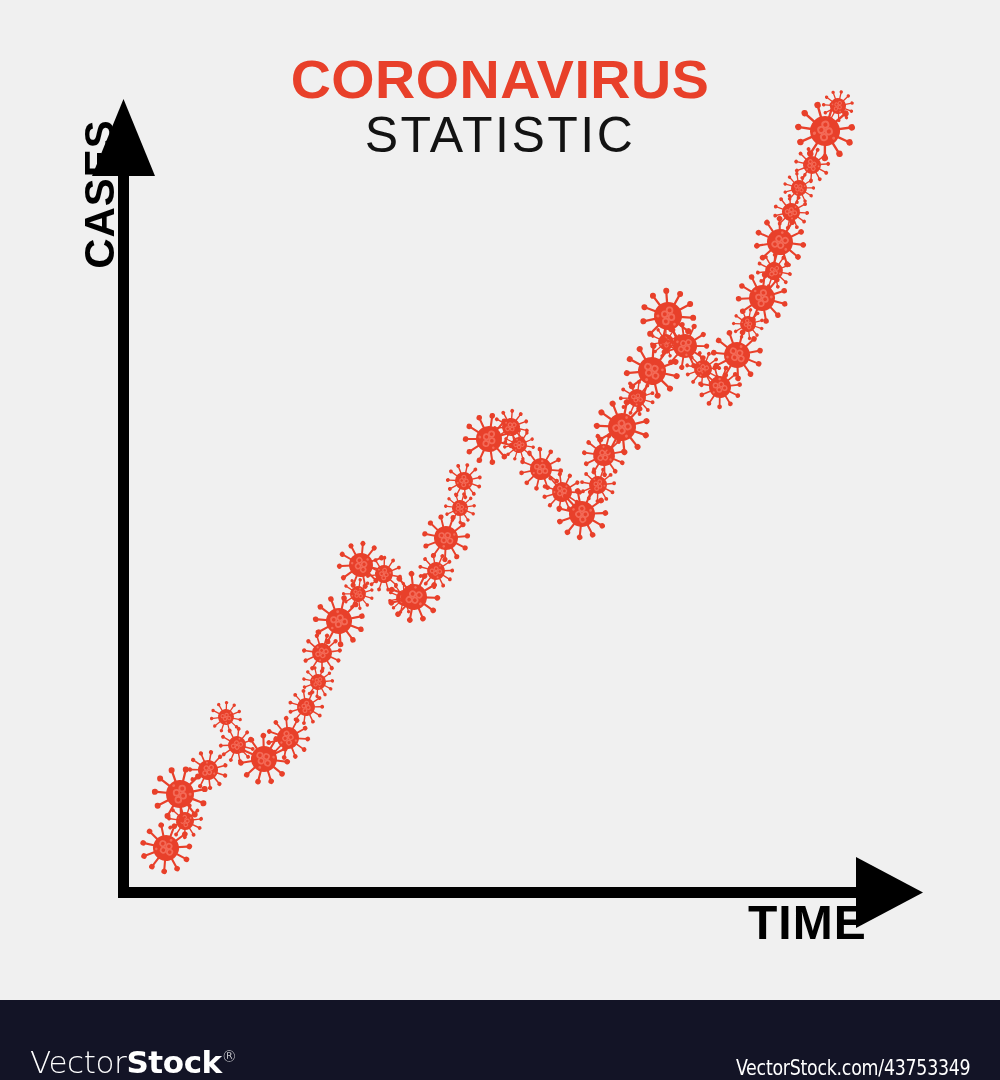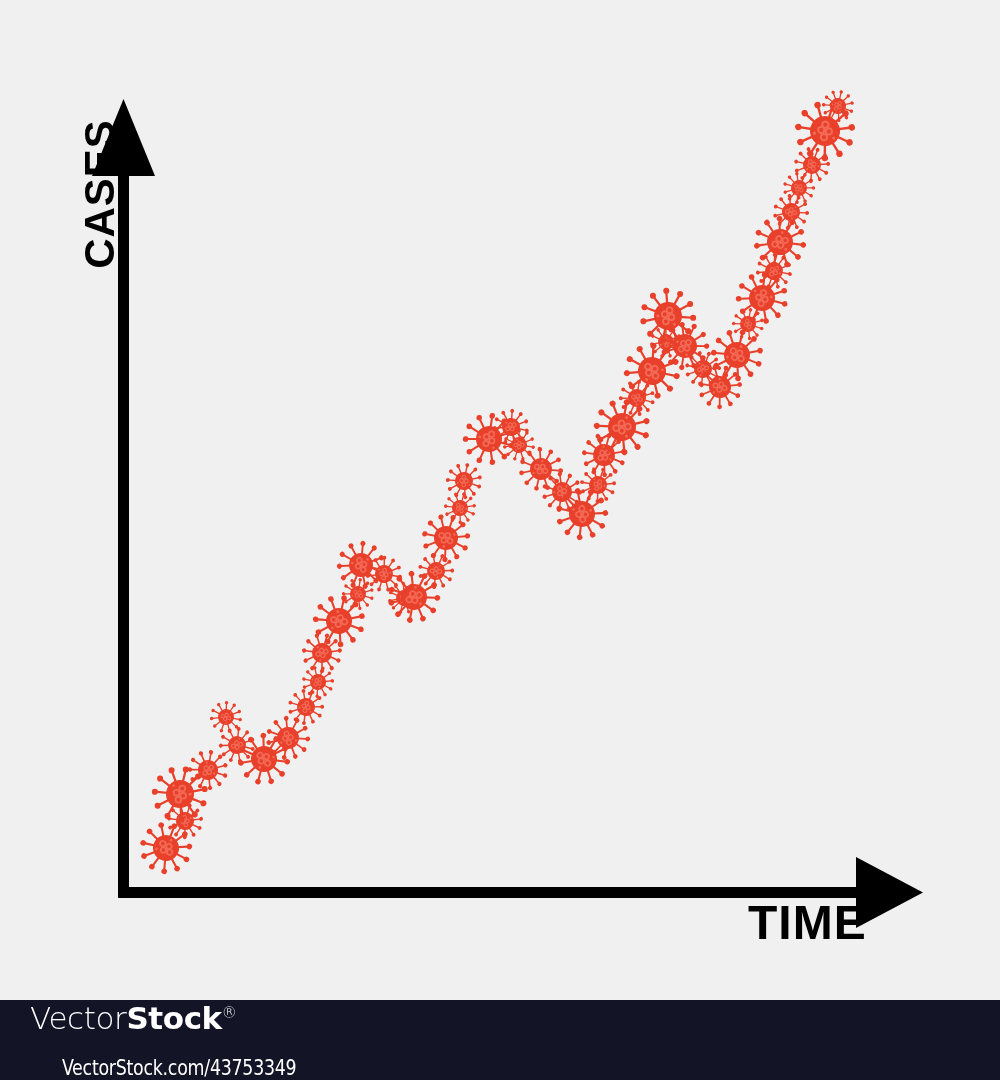--- a/index.html
+++ b/index.html
@@ -86,24 +86,23 @@
     transform:translate(-50%,-50%);
   }
 
   
   #footer-bar {
     position:absolute;
     left:0; top:1000px;
     width:1000px; height:80px;
     background:#131426;
     display:flex;
-    align-items:flex-start;
+    align-items:flex-end;
     justify-content:space-between;
     padding:0 30px;
-    flex-direction:column;
   }
   #vs-logo {
     font-size:31px;
     color:#ffffff;
     letter-spacing:-0.4px;
     white-space:nowrap;
     font-family:"DejaVu Sans", sans-serif;
   }
   #vs-logo .vs-thin { font-weight:300; }
   #vs-logo .vs-bold { font-weight:bold; }
@@ -116,20 +115,24 @@
     font-family:"DejaVu Sans Condensed","DejaVu Sans", sans-serif;
     transform:scaleX(0.88);
     transform-origin:right center;
   }
 </style>
 </head>
 <body>
 
 <div id="stage">
 
+  <div id="title-block">
+    <span id="title-main">CORONAVIRUS</span>
+    <span id="title-sub">STATISTIC</span>
+  </div>
 
   <svg id="axes-svg" viewBox="0 0 1000 1000">
 
     <rect x="118" y="140" width="11" height="758" fill="#000000"></rect>
 
     <polygon points="123.5,99 155,176 92,176" fill="#000000"></polygon>
 
     <rect x="118" y="887" width="752" height="11" fill="#000000"></rect>
 
     <polygon points="923,892.5 856,928 856,857" fill="#000000"></polygon>

